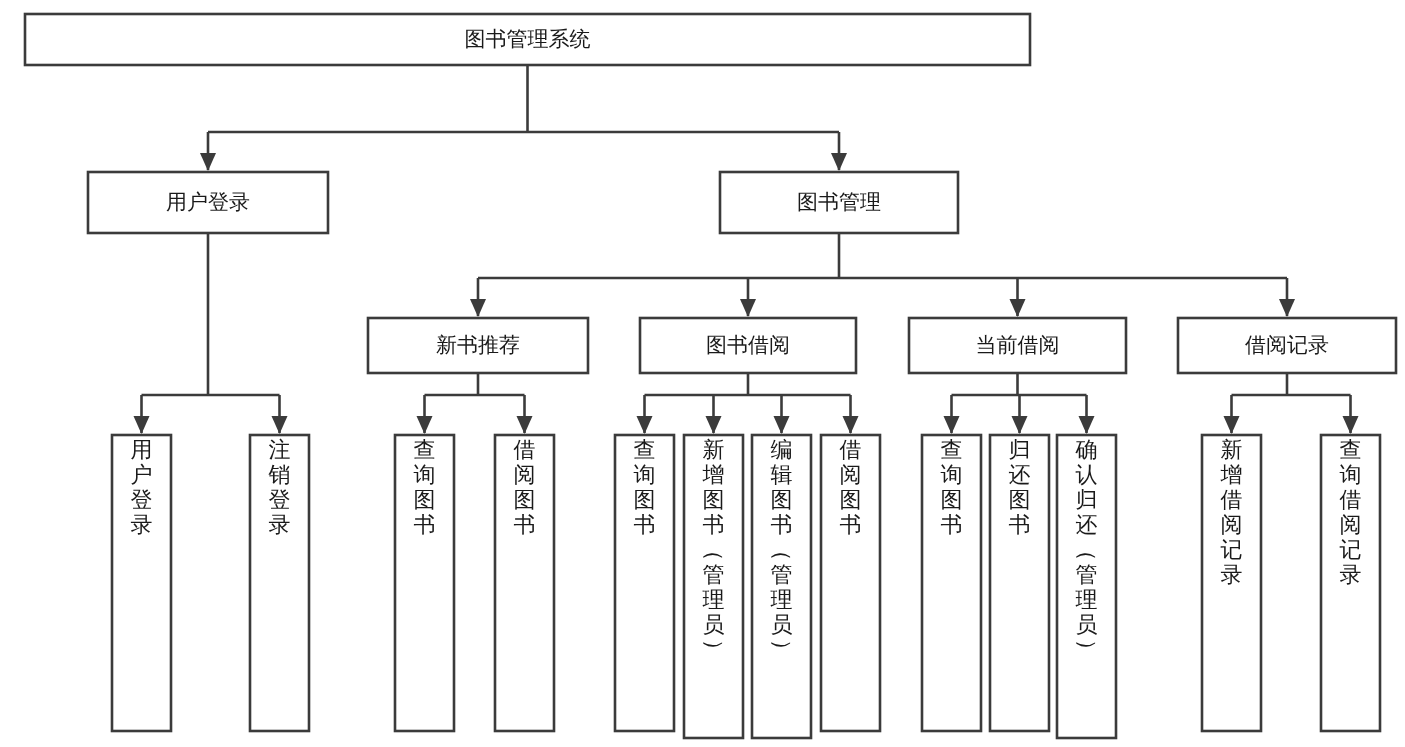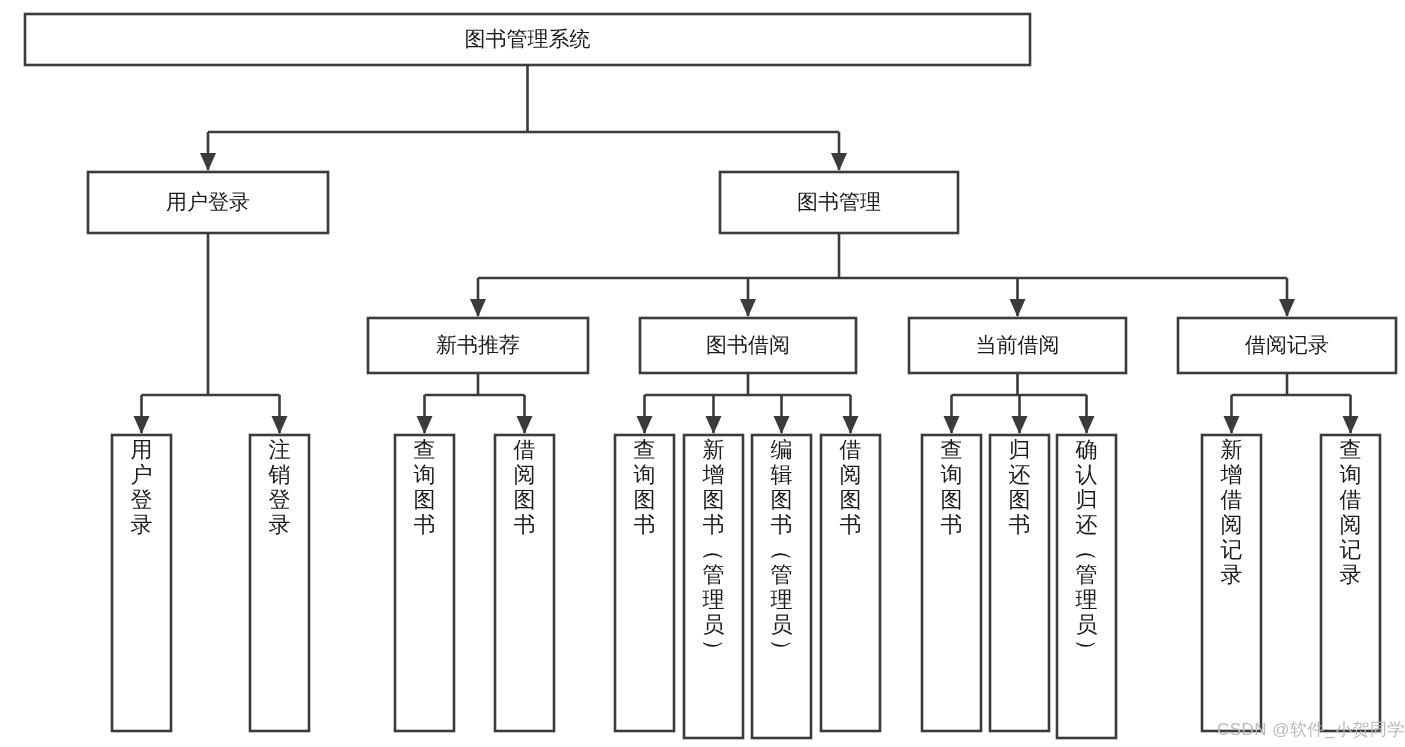--- a/index.html
+++ b/index.html
@@ -271,14 +271,13 @@
           <rect x="1313" y="435" width="59" height="296" class="node-rect"></rect>
           <text x="1342.5" y="457" class="node-label-vert">查</text>
           <text x="1342.5" y="482" class="node-label-vert">询</text>
           <text x="1342.5" y="507" class="node-label-vert">借</text>
           <text x="1342.5" y="532" class="node-label-vert">阅</text>
           <text x="1342.5" y="557" class="node-label-vert">记</text>
           <text x="1342.5" y="582" class="node-label-vert">录</text>
         </g>
       </g>
   </svg>
-  <div class="watermark">CSDN @软件_小贺同学</div>
 </div>
 
 </body></html>

